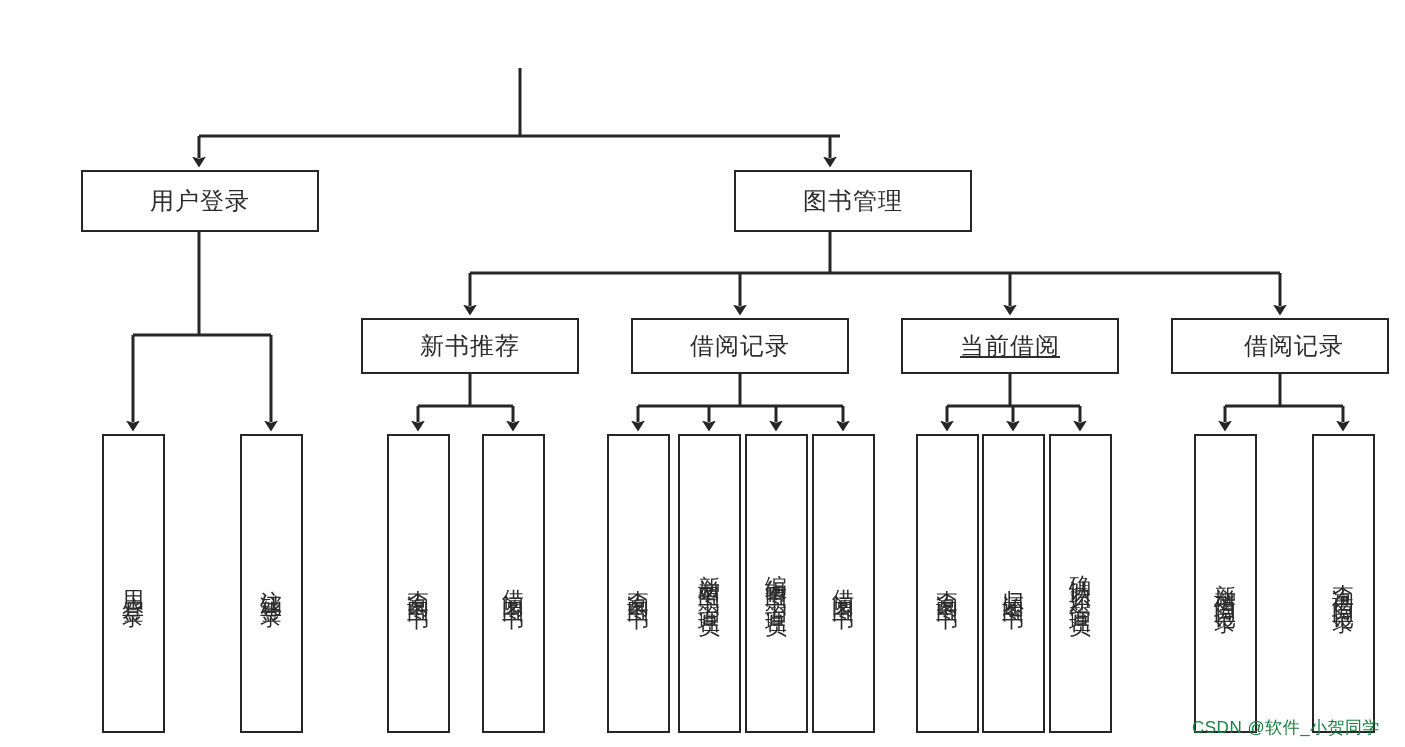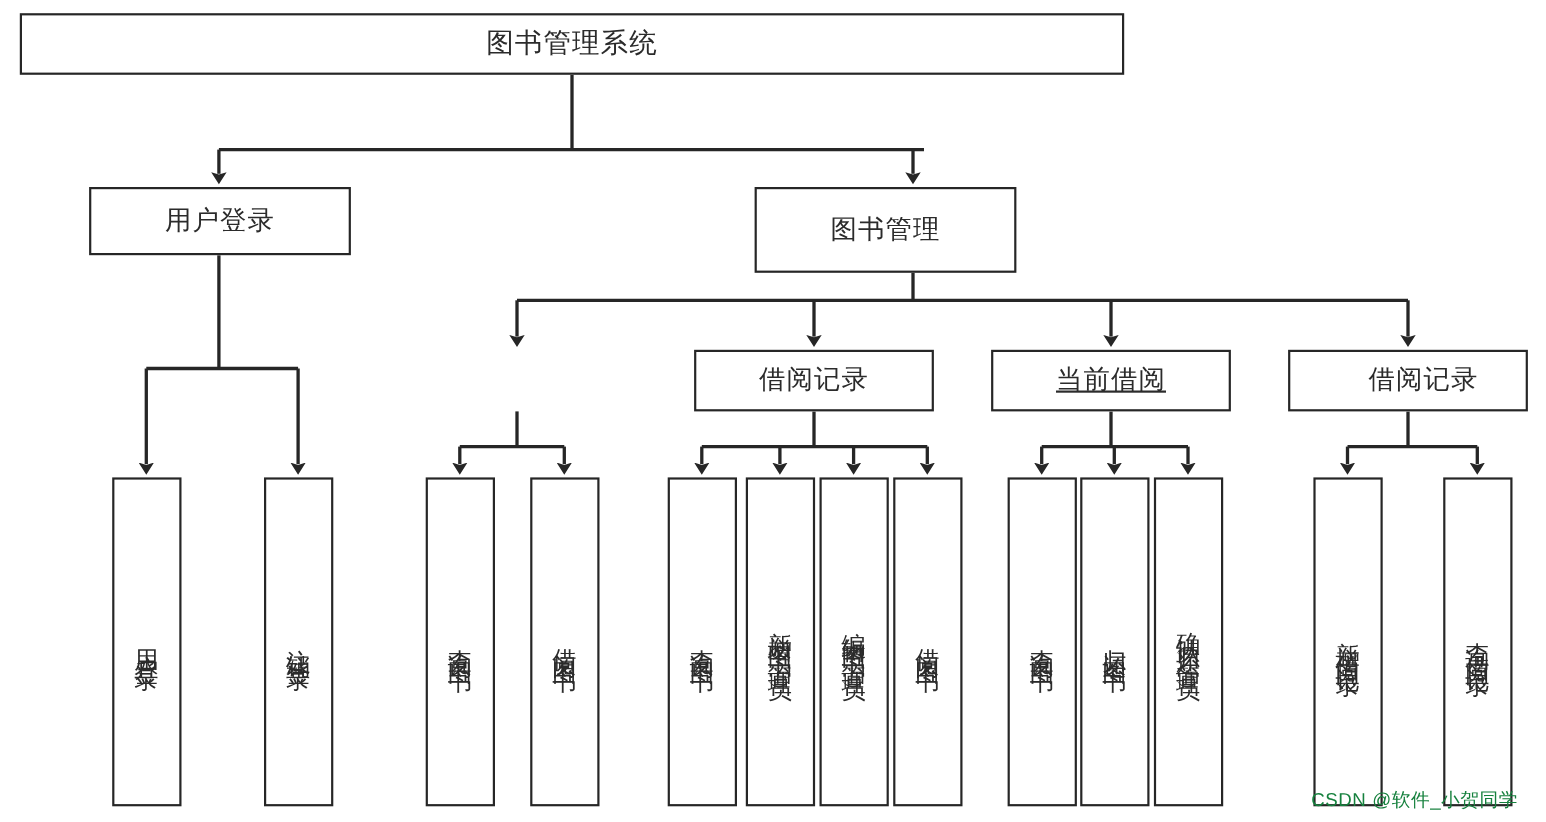--- a/index.html
+++ b/index.html
@@ -113,32 +113,32 @@
       <path d="M1013,406 L1013,422" marker-end="url(#arr)"></path>
       <path d="M1080,406 L1080,422" marker-end="url(#arr)"></path>
 
       <path d="M1280,374 L1280,406"></path>
       <path d="M1225,406 L1343,406"></path>
       <path d="M1225,406 L1225,422" marker-end="url(#arr)"></path>
       <path d="M1343,406 L1343,422" marker-end="url(#arr)"></path>
     </g>
   </svg>
 
-  <div class="node root horizontal" style="left:18px; top:12px; width:1004px; height:56px;">
-    <span>图书管理系统</span>
-  </div>
 
   <div class="node horizontal" style="left:81px; top:170px; width:238px; height:62px;">
     <span>用户登录</span>
   </div>
 
-  <div class="node horizontal" style="left:686px; top:170px; width:238px; height:78px;">
+  <div class="node horizontal" style="left:734px; top:170px; width:238px; height:62px;">
     <span>图书管理</span>
   </div>
 
+  <div class="node horizontal" style="left:361px; top:318px; width:218px; height:56px;">
+    <span>新书推荐</span>
+  </div>
 
   <div class="node horizontal" style="left:631px; top:318px; width:218px; height:56px;">
     <span>借阅记录</span>
   </div>
 
   <div class="node horizontal" style="left:901px; top:318px; width:218px; height:56px;text-decoration:underline;">
     <span>当前借阅</span>
   </div>
 
   <div class="node horizontal" style="left:1171px; top:318px; width:218px; height:56px;padding-left:28px;">

